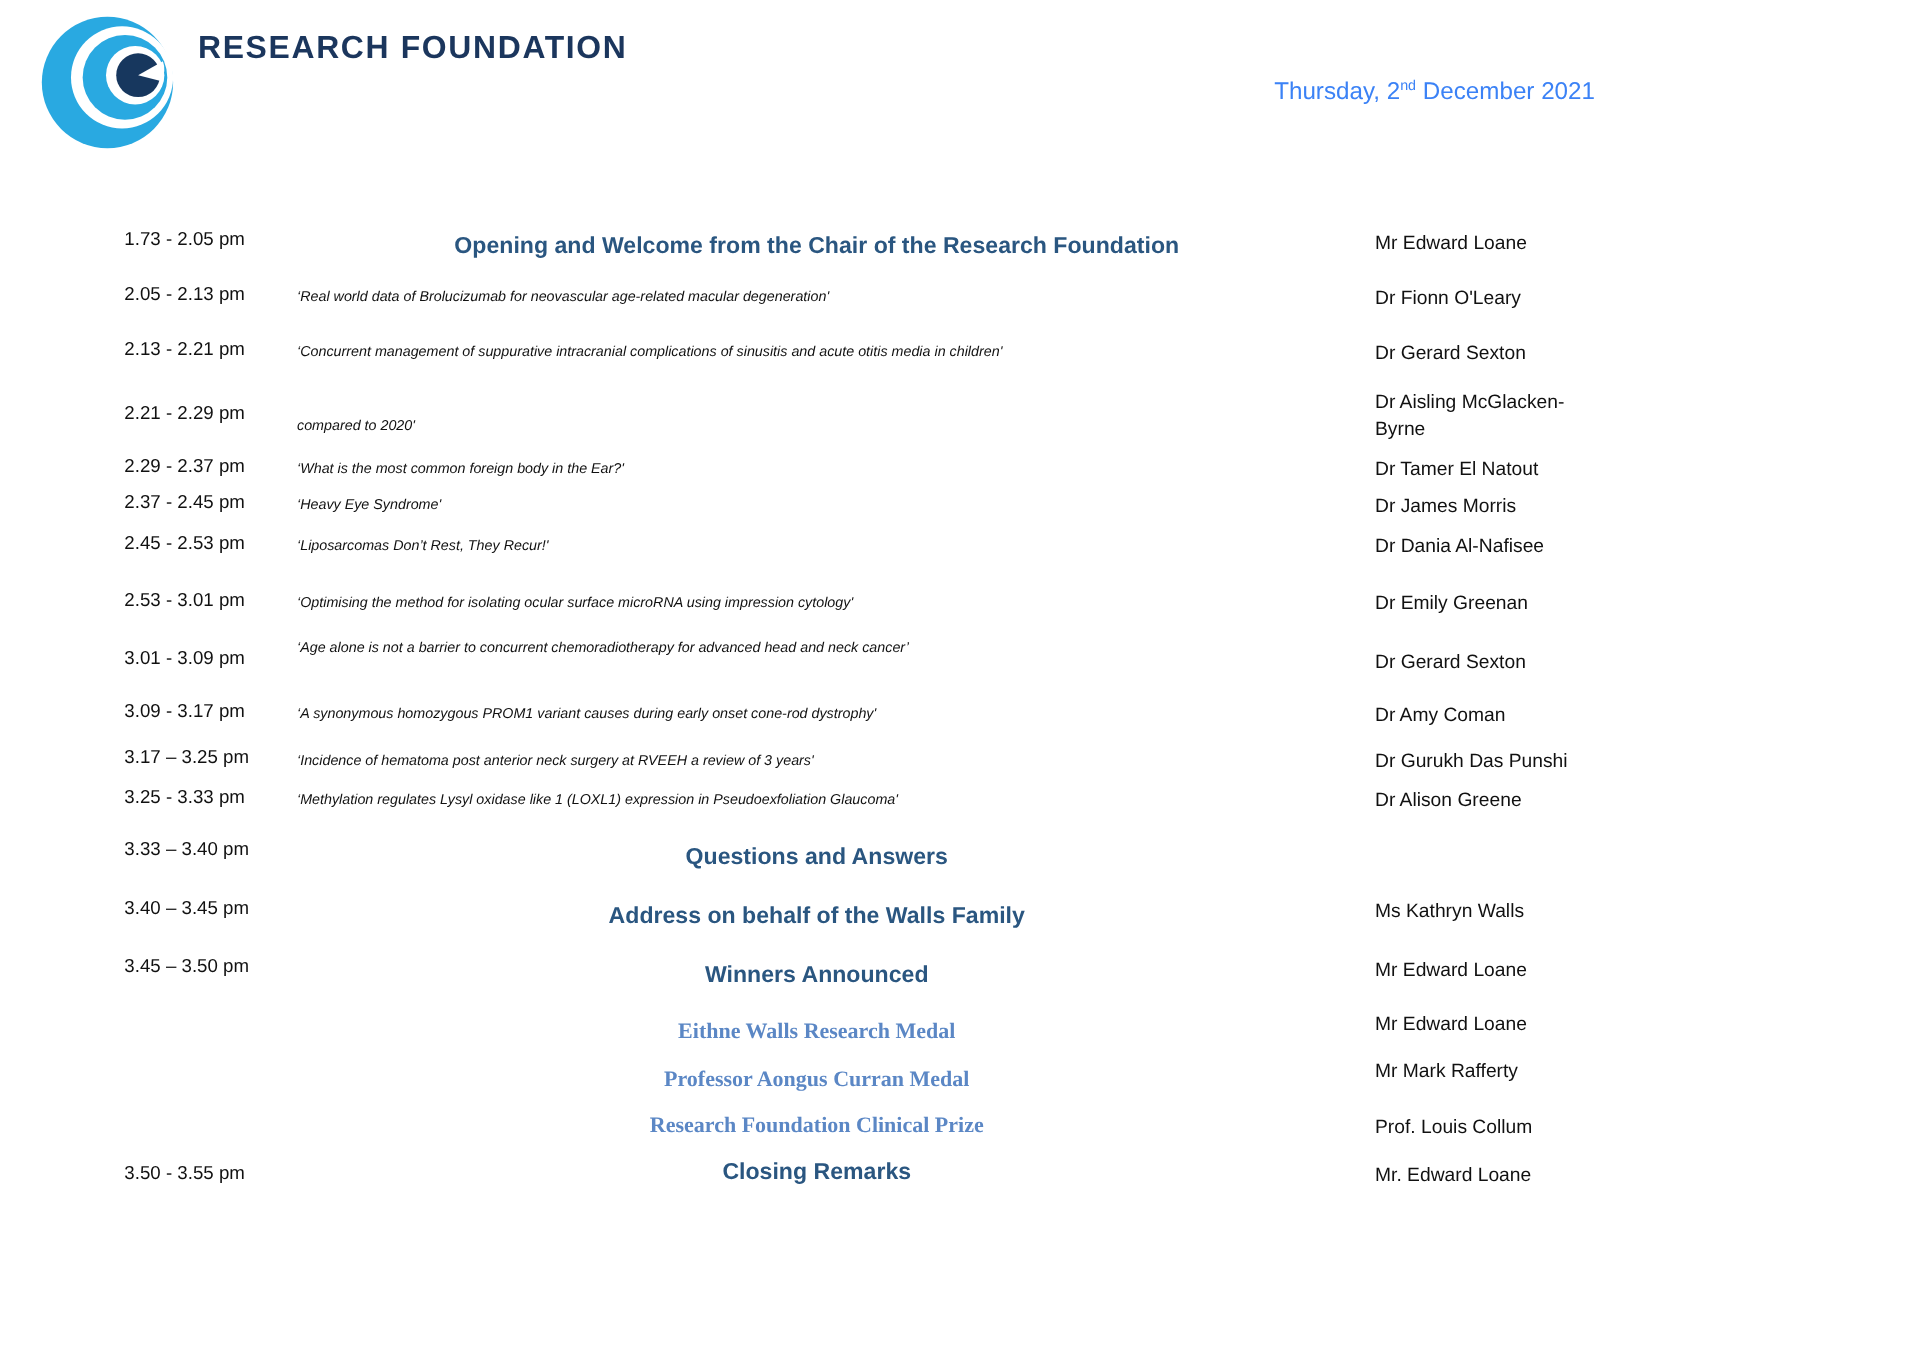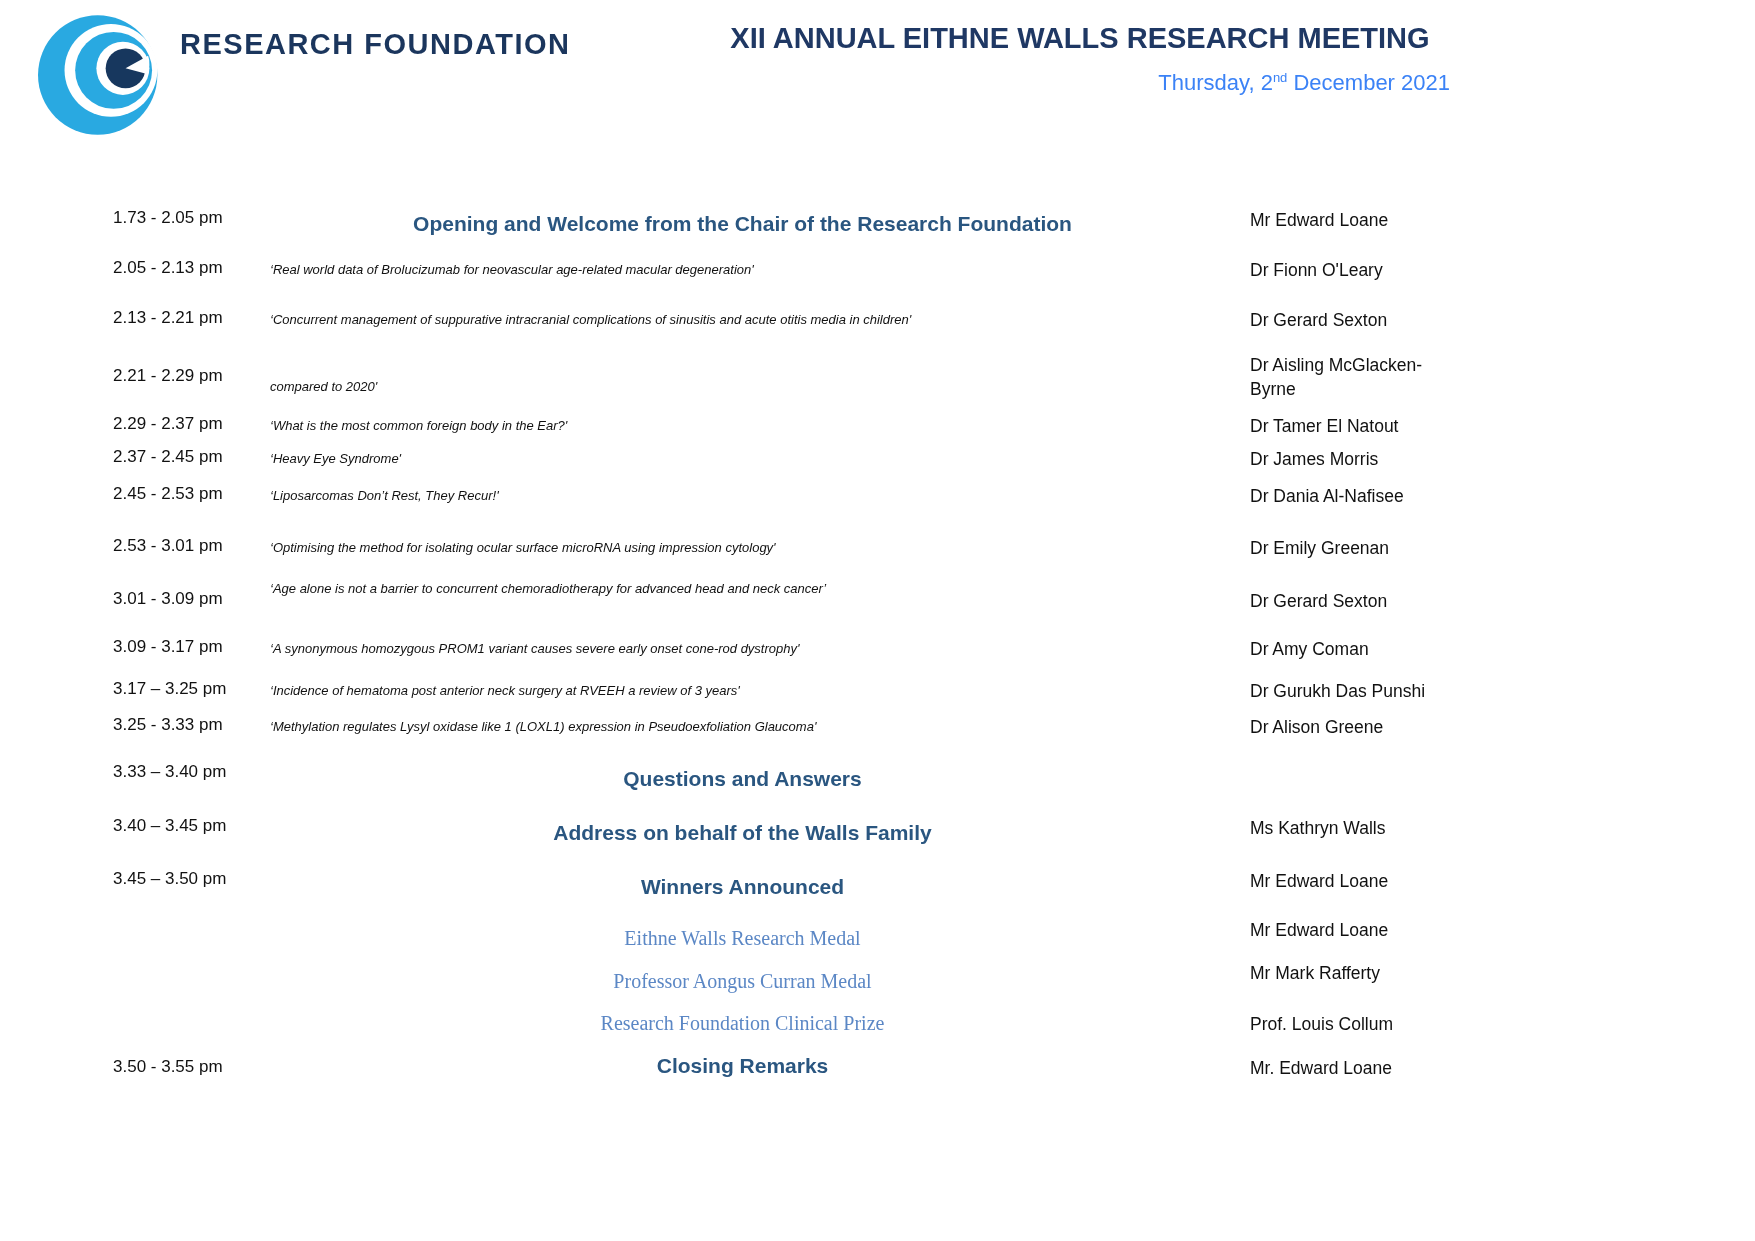--- a/index.html
+++ b/index.html
@@ -38,21 +38,21 @@
   }
   .title{position:absolute;left:270px;width:945px;display:block;}
   .title.talk{
     font-size:13px;font-style:italic;color:#111;text-align:left;line-height:24px;
   }
   .title.heading{
     font-size:21px;font-weight:bold;color:#2a5680;text-align:center;
   }
   .title.medal{
     font-family:"Liberation Serif", serif;
-    font-size:20px;font-weight:normal;color:#5b87c5;text-align:center;
+    font-size:20px;font-weight:bold;color:#5b87c5;text-align:center;
   }
   .speaker{
     position:absolute;left:1250px;width:200px;display:inline-block;
     font-size:17.5px;color:#111;line-height:24px;
   }
 </style>
 </head>
 <body>
 
 <div class="sheet">
@@ -65,21 +65,20 @@
       <circle cx="65" cy="41" r="20" fill="#ffffff"></circle>
       <circle cx="67" cy="41" r="15" fill="#17375e"></circle>
       <path d="M67,41 L84,31.5 A15,15 0 0 1 82.5,45 Z" fill="#ffffff"></path>
     </svg>
   </div>
 
   <div class="logo-text">
     <div class="logo-line1">RESEARCH FOUNDATION</div>
   </div>
 
-  <div class="main-title">XII ANNUAL EITHNE WALLS RESEARCH MEETING</div>
 
   <div class="date-line"><span>Thursday, 2</span><sup>nd</sup><span> December 2021</span></div>
 
 
   <div class="row" style="top:208px">
     <span class="time">1.73 - 2.05 pm</span>
     <div class="title heading" style="margin-top:4px">Opening and Welcome from the Chair of the Research Foundation</div>
     <span class="speaker">Mr Edward Loane</span>
   </div>
 
@@ -129,21 +128,21 @@
   </div>
 
   <div class="row" style="top:577px">
     <span class="time" style="margin-top:12px">3.01 - 3.09 pm</span>
     <div class="title talk">‘Age alone is not a barrier to concurrent chemoradiotherapy for advanced head and neck cancer’</div>
     <span class="speaker" style="margin-top:12px">Dr Gerard Sexton</span>
   </div>
 
   <div class="row" style="top:637px">
     <span class="time">3.09 - 3.17 pm</span>
-    <div class="title talk">‘A synonymous homozygous PROM1 variant causes severe early onset cone-rod dystrophy'</div>
+    <div class="title talk">‘A synonymous homozygous PROM1 variant causes during early onset cone-rod dystrophy'</div>
     <span class="speaker">Dr Amy Coman</span>
   </div>
 
   <div class="row" style="top:679px">
     <span class="time">3.17 – 3.25 pm</span>
     <div class="title talk">‘Incidence of hematoma post anterior neck surgery at RVEEH a review of 3 years'</div>
     <span class="speaker">Dr Gurukh Das Punshi</span>
   </div>
 
   <div class="row" style="top:715px">

